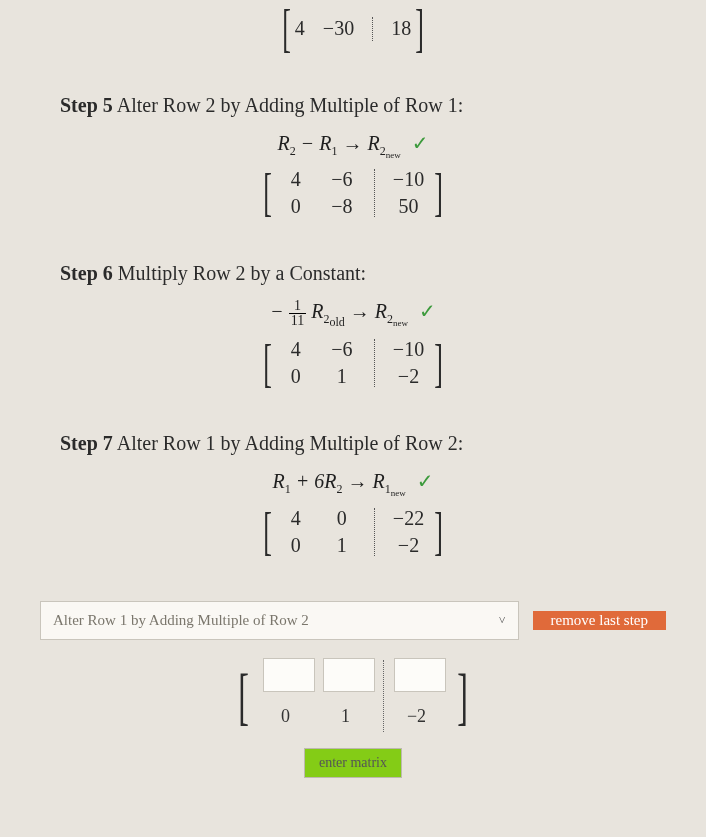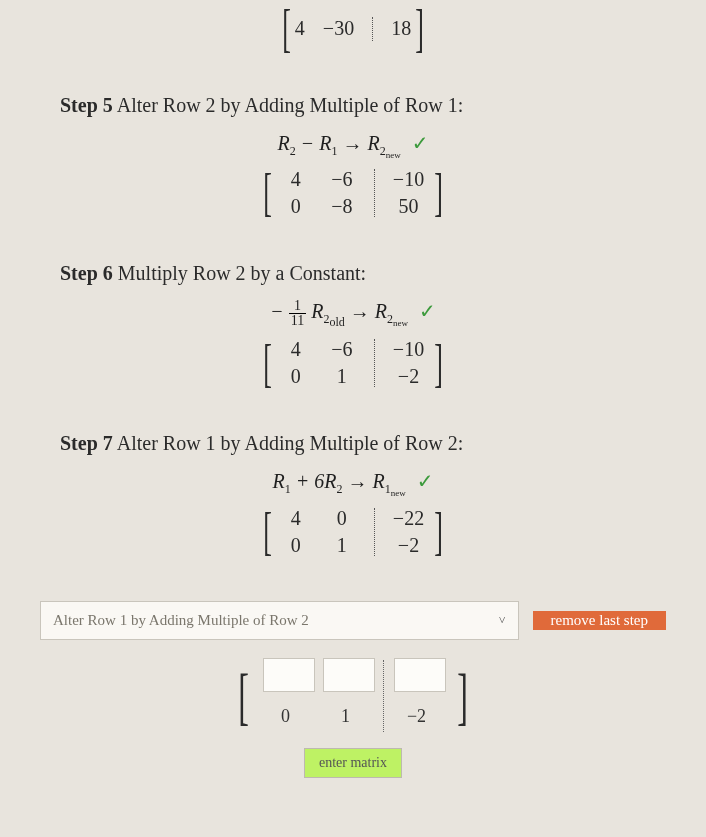--- a/index.html
+++ b/index.html
@@ -144,21 +144,21 @@
     font-family: 'Times New Roman', serif;
     font-size: 16px;
     color:#333;
   }
   .cell-static {
     width:46px; text-align:center; font-size:18px; color:#333;
   }
   .btn-enter {
     display:block;
     margin: 0 auto;
-    background: #bef264;
+    background: #84cc16;
     border: 1px solid #bdb9af;
     padding: 6px 14px;
     font-family: Georgia, serif;
     font-size: 14px;
     color:#555;
     cursor:pointer;
   }
 </style>
 </head>
 <body>

